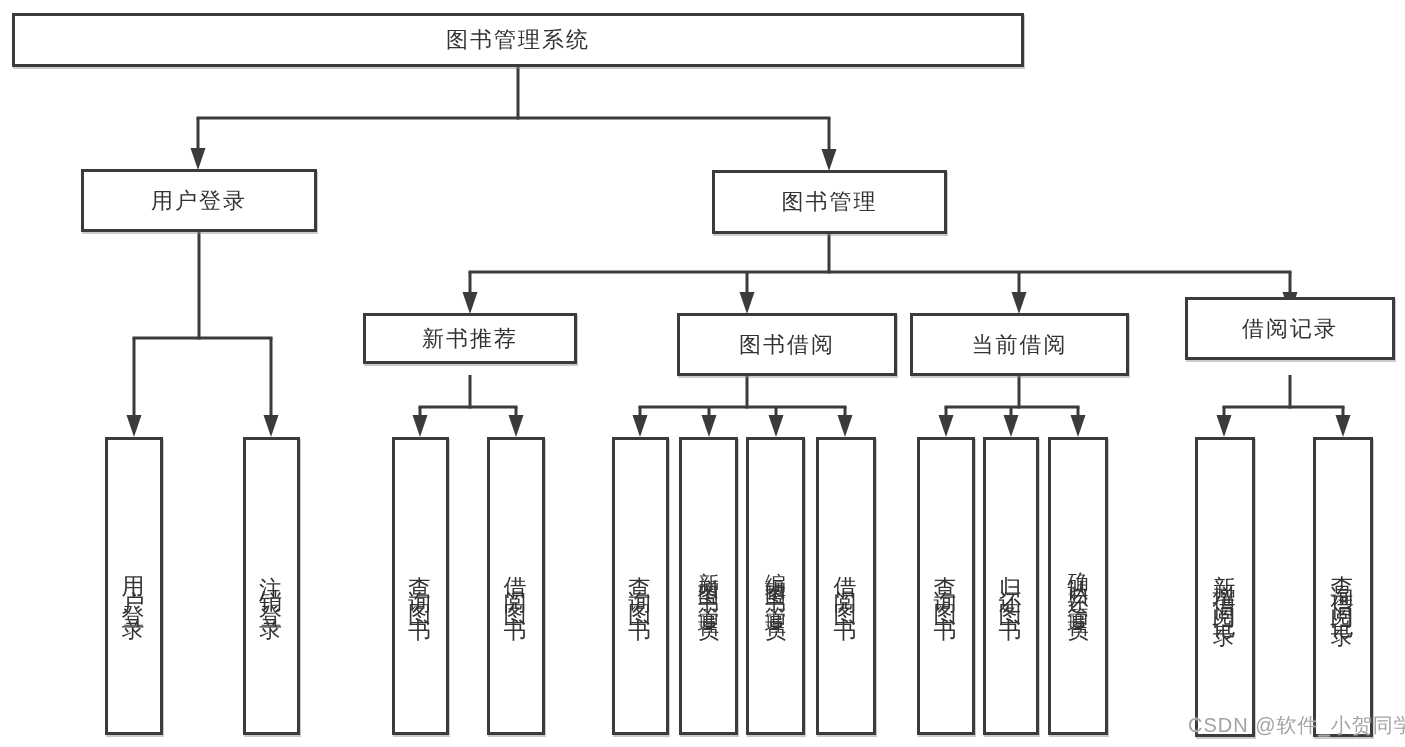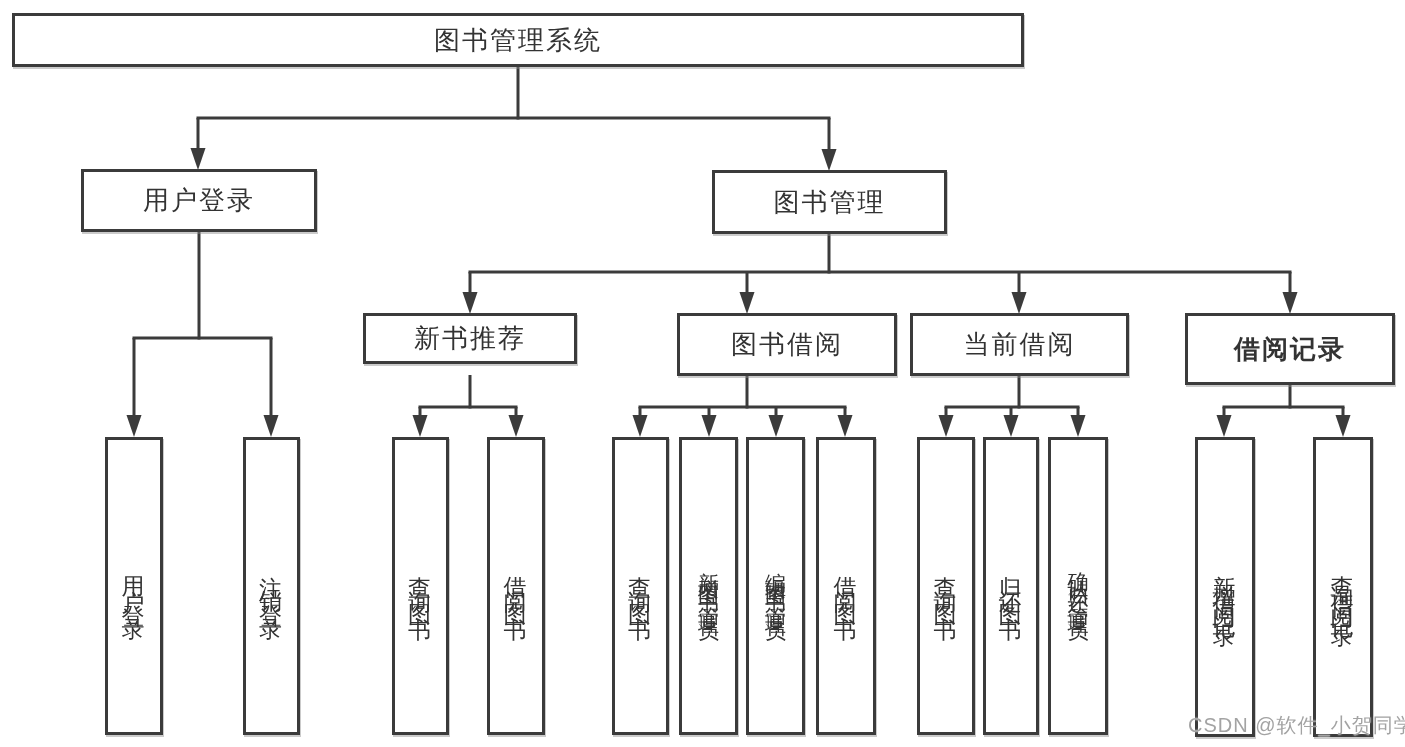--- a/index.html
+++ b/index.html
@@ -6,21 +6,21 @@
   body{
     width:1405px;height:747px;position:relative;background:#ffffff;
     font-family:"Liberation Sans",sans-serif;overflow:hidden;
   }
   #connectors{position:absolute;left:0;top:0;z-index:1;}
   .node{
     position:absolute;box-sizing:border-box;background:#ffffff;
     border:3px solid #3b3b3b;display:flex;align-items:center;justify-content:center;
     color:#333333;z-index:2;box-shadow:1px 2px 0 rgba(140,140,140,0.45);
   }
-  .hlabel{font-size:26px;letter-spacing:2px;white-space:nowrap;}
+  .hlabel{font-size:22px;letter-spacing:2px;white-space:nowrap;}
   .leaf .vtext{
     writing-mode:vertical-rl;text-orientation:mixed;white-space:nowrap;
     font-size:23px;letter-spacing:14px;color:#333333;
   }
   .leaf .vtext.mid{font-size:23px;letter-spacing:10px;}
   .leaf .vtext.long{font-size:21px;letter-spacing:7px;}
   .watermark{
     position:absolute;z-index:3;font-size:20px;color:#a3a3a3;
     text-shadow:0 0 2px #ffffff;white-space:nowrap;letter-spacing:1px;
   }
@@ -107,21 +107,21 @@
 
 <div class="node" style="left:363px;top:313px;width:214px;height:51px;">
   <span class="hlabel">新书推荐</span>
 </div>
 <div class="node" style="left:637px;top:313px;width:220px;height:63px;margin-left:40px;">
   <span class="hlabel">图书借阅</span>
 </div>
 <div class="node" style="left:910px;top:313px;width:219px;height:63px;">
   <span class="hlabel">当前借阅</span>
 </div>
-<div class="node" style="left:1185px;top:313px;width:210px;height:72px;font-weight:bold;">
+<div class="node" style="left:1185px;top:297px;width:210px;height:63px;">
   <span class="hlabel">借阅记录</span>
 </div>
 
 <div class="node leaf" style="left:105px;top:437px;width:58px;height:298px;">
   <span class="vtext">用户登录</span>
 </div>
 <div class="node leaf" style="left:243px;top:437px;width:57px;height:298px;">
   <span class="vtext">注销登录</span>
 </div>
 

